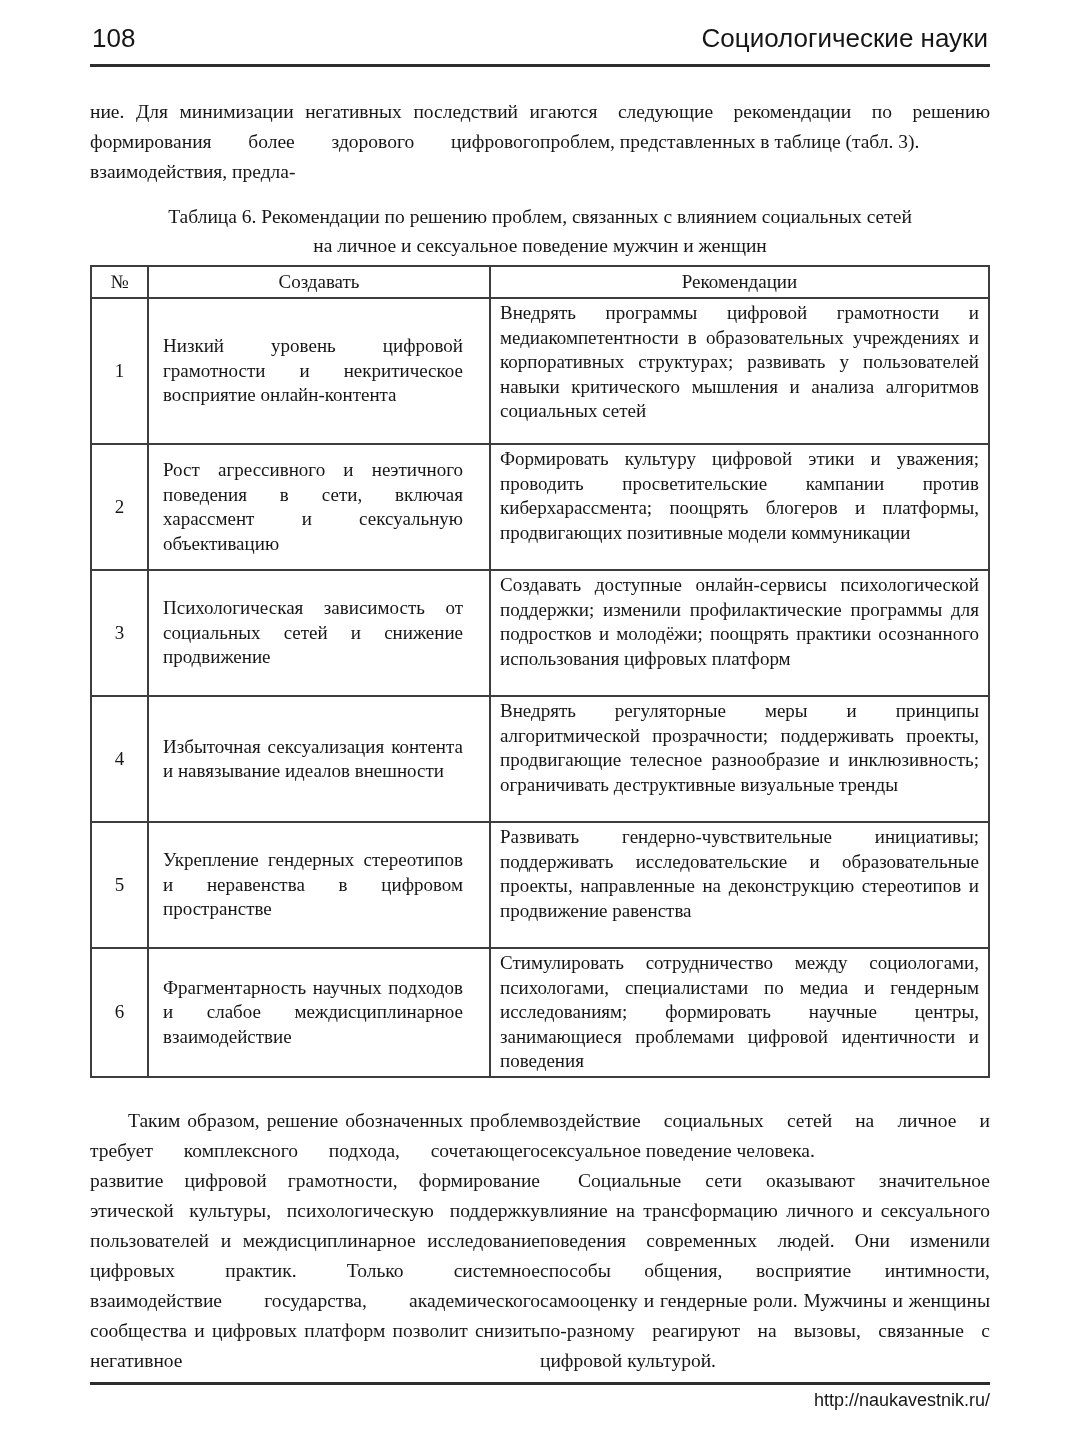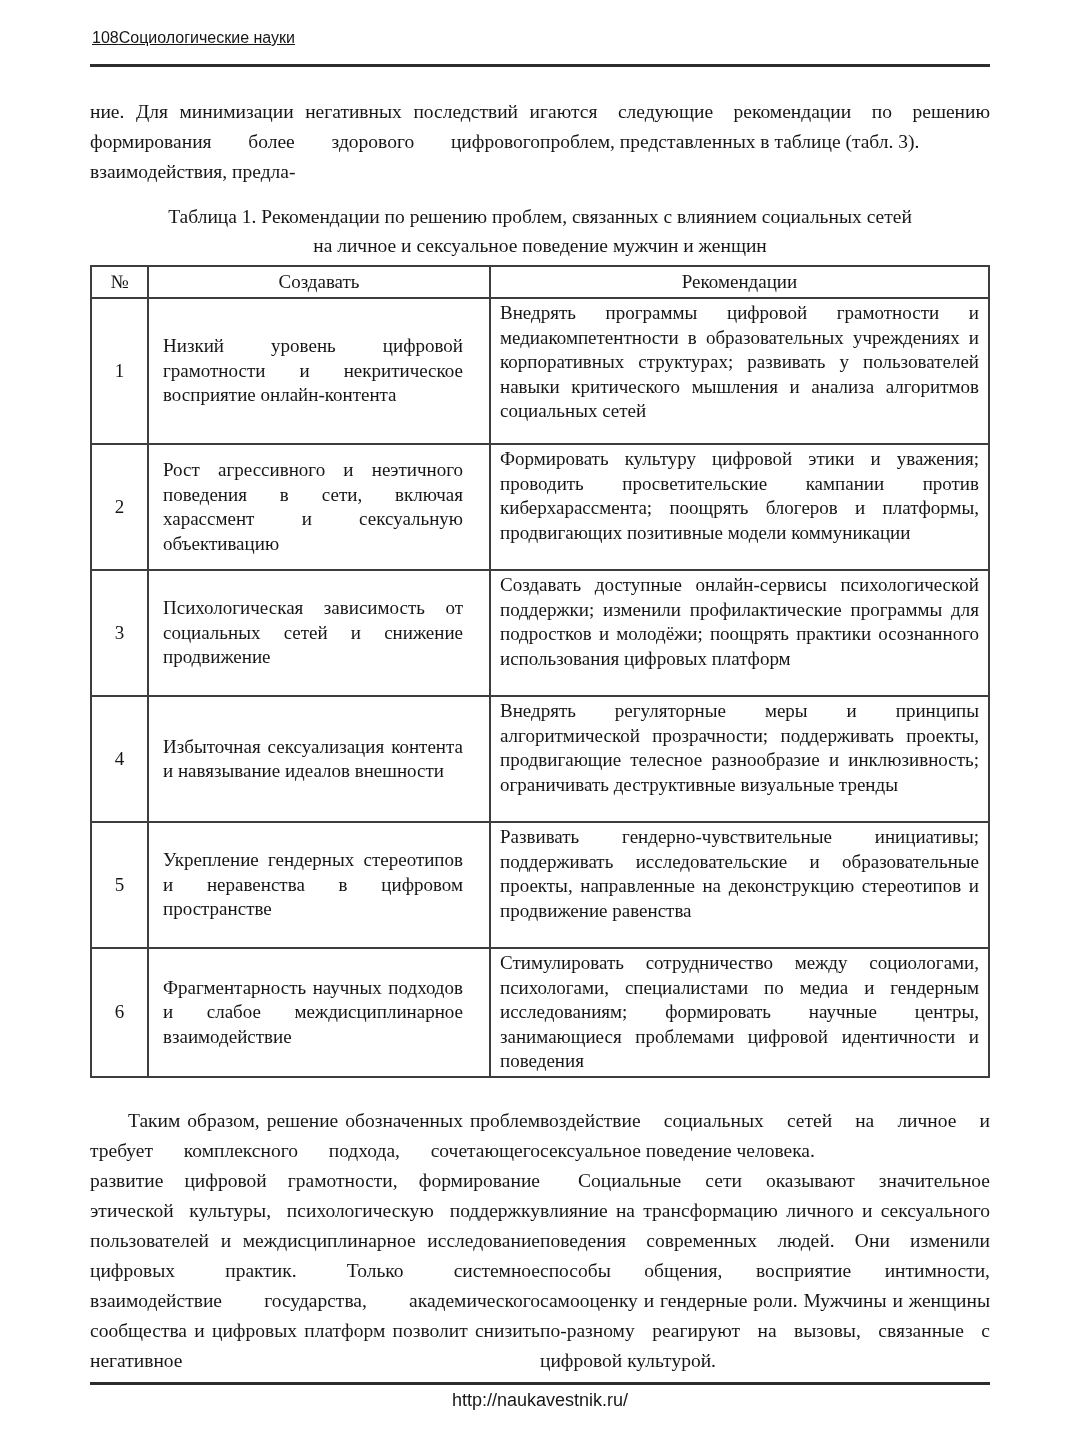--- a/index.html
+++ b/index.html
@@ -9,25 +9,24 @@
     margin:0 auto;
     background:#ffffff;
     color:#161616;
     font-family:"Liberation Serif", serif;
     box-sizing:border-box;
     padding:26px 90px 0 90px;
     overflow:hidden;
   }
   
   .running-head {
-    display:flex; align-items:baseline;
+    display:flex; justify-content:space-between; align-items:baseline;
     font-family:"Liberation Sans", sans-serif;
-    font-size:16px; line-height:24px;
+    font-size:26px; line-height:24px;
     padding:0 2px;
-    text-decoration:underline;
   }
   .head-rule {
     height:0; border:none; border-top:3px solid #2d2d2d;
     margin:14px 0 0 0;
   }
   
   .twocol { display:flex; }
   .col { flex:1; text-align:justify; font-size:19.5px; line-height:30px; }
   .intro { margin-top:30px; }
   .indent { text-indent:38px; }
@@ -59,21 +58,21 @@
   tr.row-h1 { height:146px; }
   tr.row-h  { height:126px; }
   
   .conclusion { margin-top:28px; }
   
   .footer {
     position:absolute; left:90px; right:90px; top:1382px;
   }
   .foot-rule { height:0; border:none; border-top:3px solid #2d2d2d; margin:0; }
   .foot-url {
-    text-align:center;
+    text-align:right;
     font-family:"Liberation Sans", sans-serif;
     font-size:18px; line-height:26px;
     padding-top:2px;
   }
 </style>
 </head>
 <body>
 
 <div class="page">
 
@@ -82,21 +81,21 @@
     <span>Социологические науки</span>
   </div>
   <hr class="head-rule">
 
   <div class="twocol intro">
     <p class="col">ние. Для минимизации негативных последствий и формирования более здорового цифрового взаимодействия, предла-</p>
     <p class="col">гаются следующие рекомендации по решению проблем, представленных в таблице (табл. 3).</p>
   </div>
 
   <div class="caption">
-    <div>Таблица 1. Рекомендации по решению проблем, связанных с влиянием социальных сетей</div>
+    <div>Таблица 6. Рекомендации по решению проблем, связанных с влиянием социальных сетей</div>
     <div>на личное и сексуальное поведение мужчин и женщин</div>
   </div>
 
   <table class="rec-table">
     <colgroup>
       <col class="col-num">
         <col class="col-prob">
         <col class="col-rec">
     </colgroup>
     <thead>

